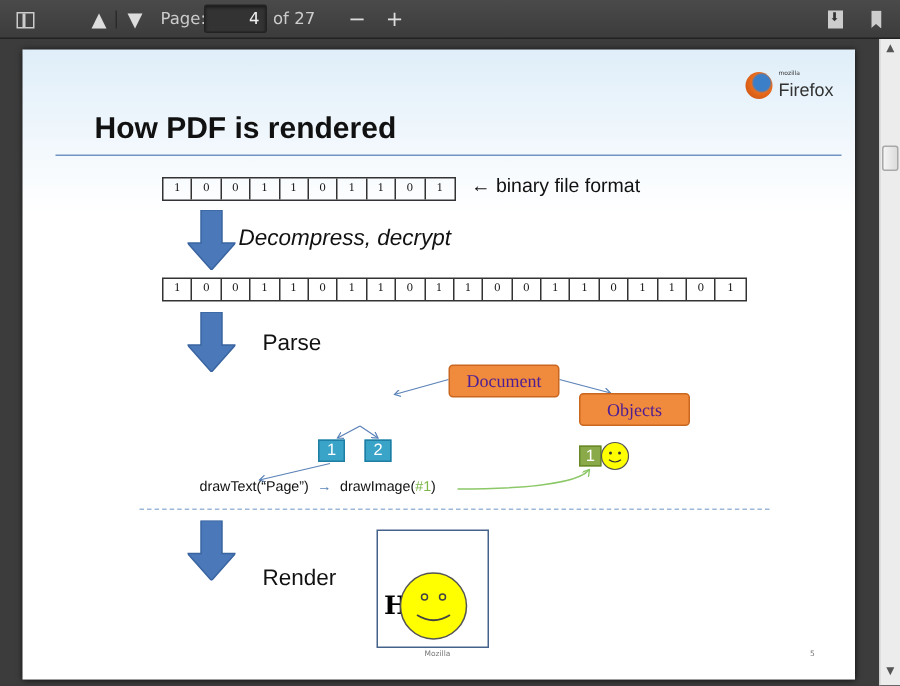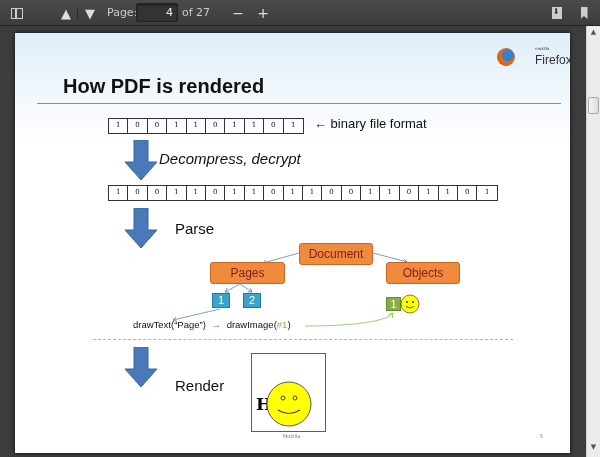--- a/index.html
+++ b/index.html
@@ -53,21 +53,21 @@
 
   
   .scrollbar { position: absolute; left: 586px; top: 26px; width: 14px; height: 431px; background: #ececec; border-left: 1px solid #cfcfcf; }
   .sb-up { position:absolute; top:2px; left:0; width:13px; height:12px; font-size:7px; color:#555; text-align:center; }
   .sb-down { position:absolute; bottom:2px; left:0; width:13px; height:12px; font-size:7px; color:#555; text-align:center; }
   .sb-thumb { position:absolute; top:71px; left:1px; width:11px; height:17px; background: linear-gradient(90deg,#f5f5f5,#dcdcdc); border:1px solid #a8a8a8; border-radius:2px; }
 
   
   .ff-logo { position: absolute; left: 482px; top: 14px; display:flex; align-items:center; }
   .ff-globe { width: 18px; height: 18px; border-radius: 50%; background: radial-gradient(circle at 60% 40%, #3a7fc8 0 35%, #e86c1c 45%, #c44a10 100%); }
-  .ff-text { margin-left: 20px; line-height: 1; }
+  .ff-text { margin-left: 4px; line-height: 1; }
   .ff-small { font-size: 4px; color: #333; display:block; }
   .ff-name { font-family: "Liberation Sans", sans-serif; font-size: 12px; color: #333; }
 
   .slide-title { position: absolute; left: 28px; top: 42px; font-family: "Liberation Sans", sans-serif; font-weight: bold; font-size: 20px; color: #111; margin-left: 20px; }
   .title-rule { position: absolute; left: 22px; top: 70px; width: 524px; height: 1px; background: #7094c4; }
 
   .bits { position: absolute; display: flex; border: 1px solid #333; }
   .bit { width: 19.4px; height: 14px; border-right: 1px solid #333; font-family: "DejaVu Serif", serif; font-size: 7px; text-align: center; line-height: 13px; color: #111; }
   .bit:last-child { border-right: none; }
   .bits-short { left: 93px; top: 85px; }
@@ -77,21 +77,21 @@
   .step-label { position: absolute; font-family: "Liberation Sans", sans-serif; font-size: 15px; color: #111; }
   .lbl-decompress { left: 144px; top: 117px; font-style: italic; }
   .lbl-parse { left: 160px; top: 187px; }
   .lbl-render { left: 160px; top: 344px; }
 
   .down-arrow { position: absolute; width: 32px; height: 40px; }
   .arr1 { left: 110px; top: 107px; }
   .arr2 { left: 110px; top: 175px; }
   .arr3 { left: 110px; top: 314px; }
 
-  .node { position: absolute; background: #f08a3c; border: 1px solid #c9661f; border-radius: 3px; color: #7f1d1d; font-family: Liberation Sans, sans-serif; font-size: 12px; text-align: center; line-height: 20px; height: 22px; }
+  .node { position: absolute; background: #f08a3c; border: 1px solid #c9661f; border-radius: 3px; color: #4c1d95; font-family: Liberation Serif, serif; font-size: 12px; text-align: center; line-height: 20px; height: 22px; }
   .node-document { left: 284px; top: 210px; width: 74px; }
   .node-pages { left: 195px; top: 229px; width: 75px; }
   .node-objects { left: 371px; top: 229px; width: 74px; }
   .pagebox { position: absolute; width: 18px; height: 15px; background: #3aa3c8; border: 1px solid #1f7ea3; color: #fff; font-family: "Liberation Sans", sans-serif; font-size: 11px; text-align: center; line-height: 13px; }
   .pb1 { left: 197px; top: 260px; }
   .pb2 { left: 228px; top: 260px; }
   .objbox { position: absolute; left: 371px; top: 264px; width: 15px; height: 14px; background: #8aaa4a; border: 1px solid #6a8a2a; color: #fff; font-family: "Liberation Sans", sans-serif; font-size: 11px; text-align: center; line-height: 12px; }
   .obj-smiley { position: absolute; left: 385px; top: 261px; width: 20px; height: 20px; }
 
   .code-line { position: absolute; left: 118px; top: 286px; font-family: "Liberation Sans", sans-serif; font-size: 9.5px; color: #111; white-space: nowrap; }
@@ -211,21 +211,20 @@
       <div class="bit">0</div>
       <div class="bit">1</div>
     </div>
 
     <svg class="down-arrow arr2" viewBox="0 0 32 40">
       <path d="M9,0 H23 V22 H32 L16,40 L0,22 H9 Z" fill="#4a78b8" stroke="#3a64a0" stroke-width="1"></path>
     </svg>
     <div class="step-label lbl-parse">Parse</div>
 
     <div class="node node-document">Document</div>
-    <div class="node node-pages">Pages</div>
     <div class="node node-objects">Objects</div>
     <div class="pagebox pb1">1</div>
     <div class="pagebox pb2">2</div>
     <div class="objbox">1</div>
     <svg class="obj-smiley" viewBox="0 0 20 20">
       <circle cx="10" cy="10" r="9" fill="#ffff00" stroke="#555" stroke-width="0.8"></circle>
       <circle cx="7" cy="8" r="1" fill="#333"></circle>
       <circle cx="13" cy="8" r="1" fill="#333"></circle>
       <path d="M6,12.5 Q10,15.5 14,12.5" fill="none" stroke="#333" stroke-width="0.8"></path>
     </svg>

